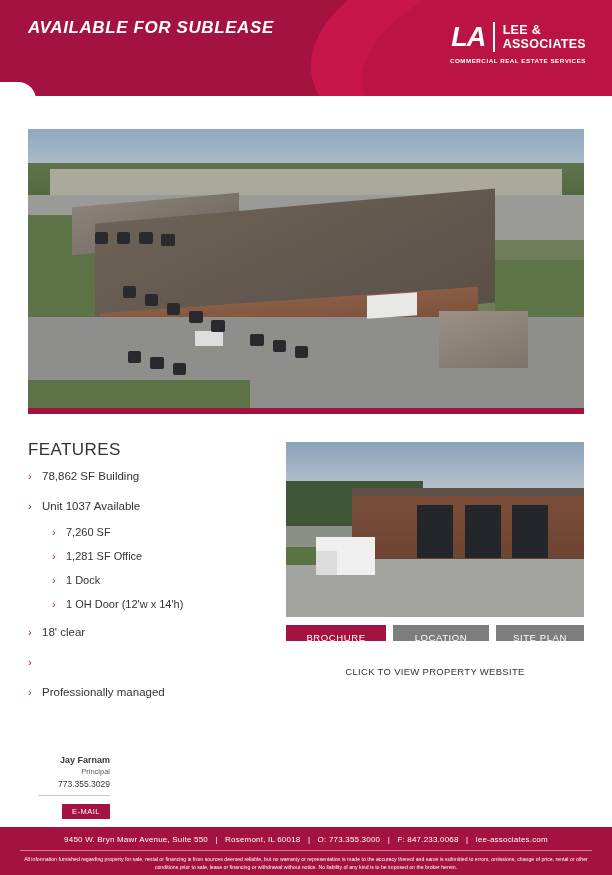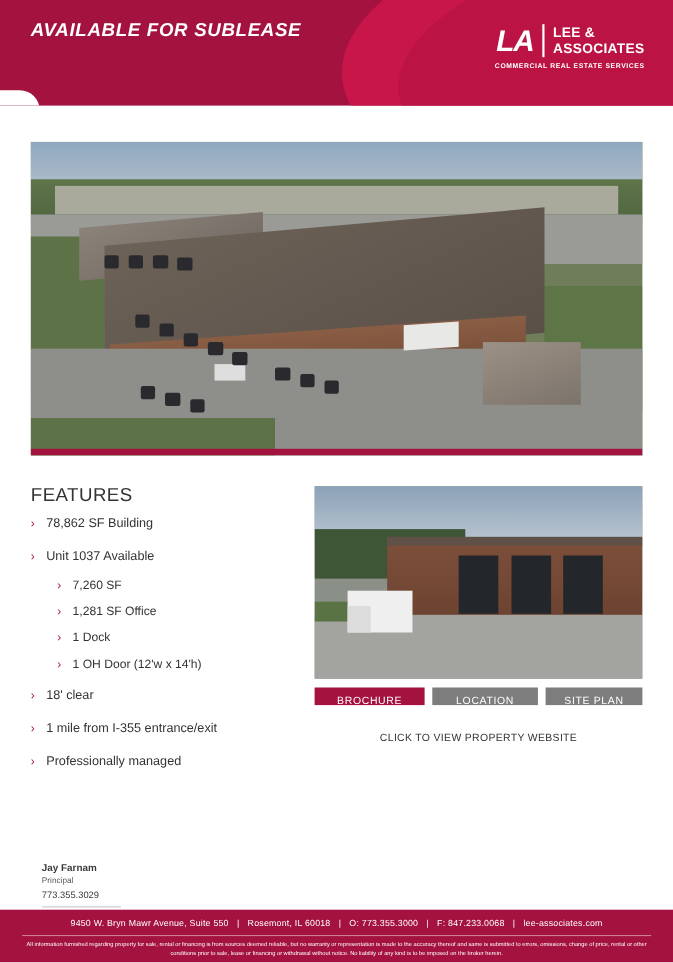--- a/index.html
+++ b/index.html
@@ -301,21 +301,22 @@
     font-size: 9.5px;
     color: #333333;
     letter-spacing: 0.3px;
     cursor: pointer;
   }
 
   
   .contact {
     position: absolute;
     left: 38px;
-    top: 784px;
+    top: 755px;
+    text-align: right;
   }
   .contact .c-name { font-size: 9px; color: #3a3a3a; font-weight: bold; }
   .contact .c-title { font-size: 7.5px; color: #5a5a5a; margin-top: 2px; }
   .contact .c-phone { font-size: 8.5px; color: #3a3a3a; margin-top: 3px; }
   .contact .c-rule { width: 72px; height: 1px; background: #c9c9c9; margin: 6px 0 4px; }
   .email-btn {
     display: inline-block;
     background: #a4123f;
     color: #ffffff;
     font-size: 7.5px;
@@ -451,21 +452,20 @@
       </div>
     </div>
 
     <div class="feat" style="margin-top:12px;">
       <div class="chev">›</div>
       <div class="txt">18' clear</div>
     </div>
 
     <div class="feat" style="margin-top:14px;">
       <div class="chev">›</div>
-      <div class="txt">1 mile from I-355 entrance/exit</div>
     </div>
 
     <div class="feat" style="margin-top:14px;">
       <div class="chev">›</div>
       <div class="txt">Professionally managed</div>
     </div>
 
   </div>
 
   <div class="photo2-wrap photo2">

